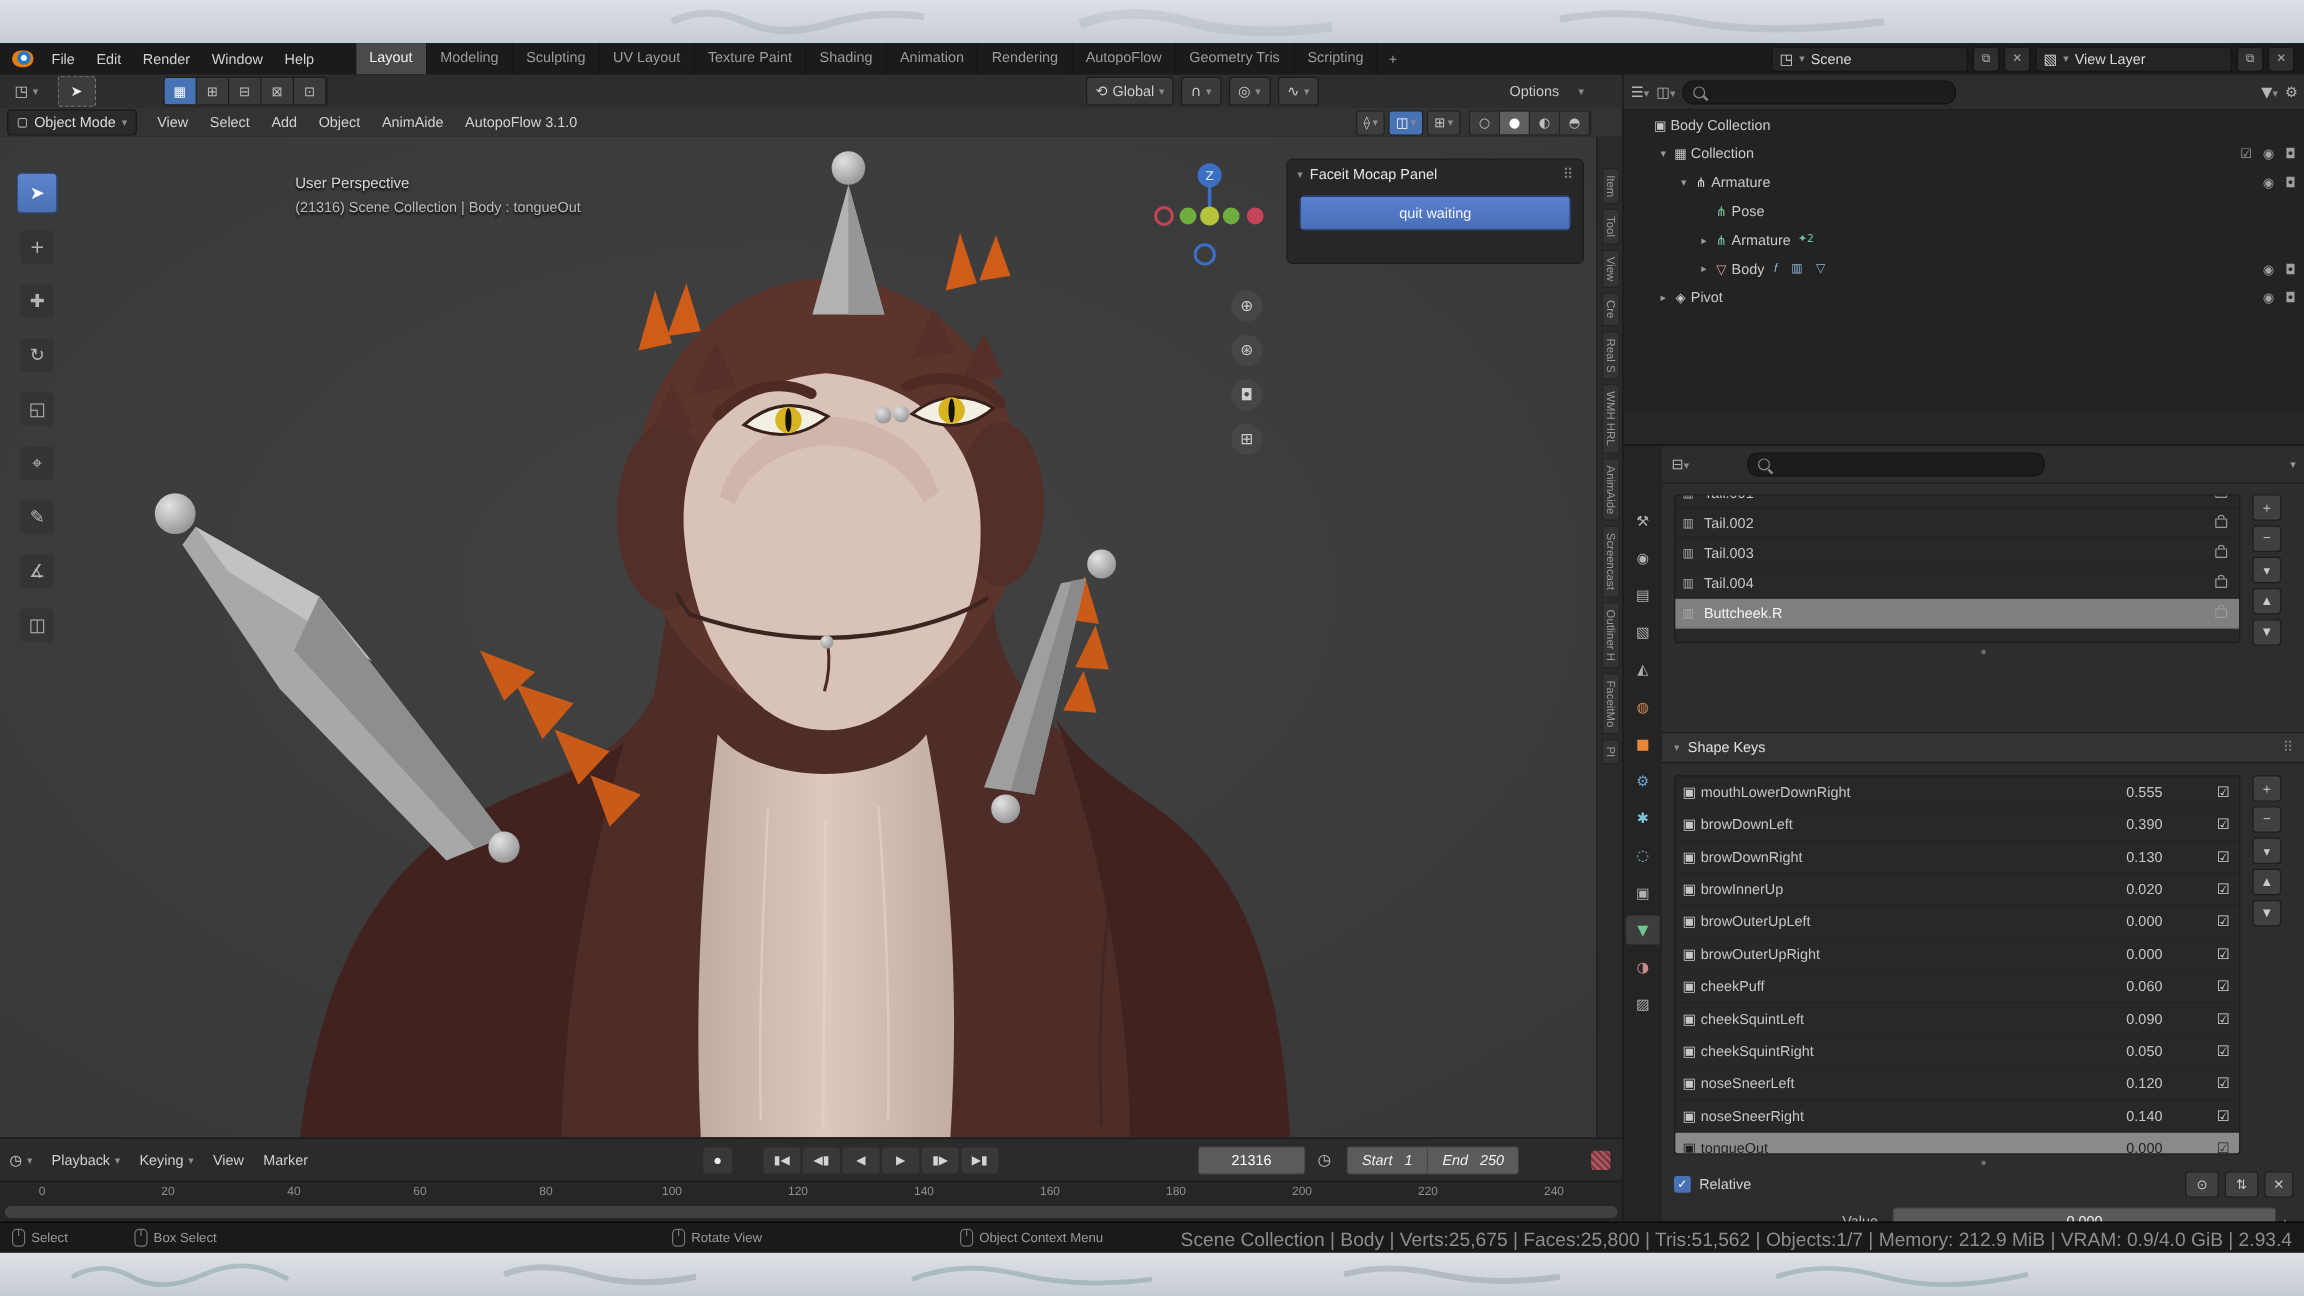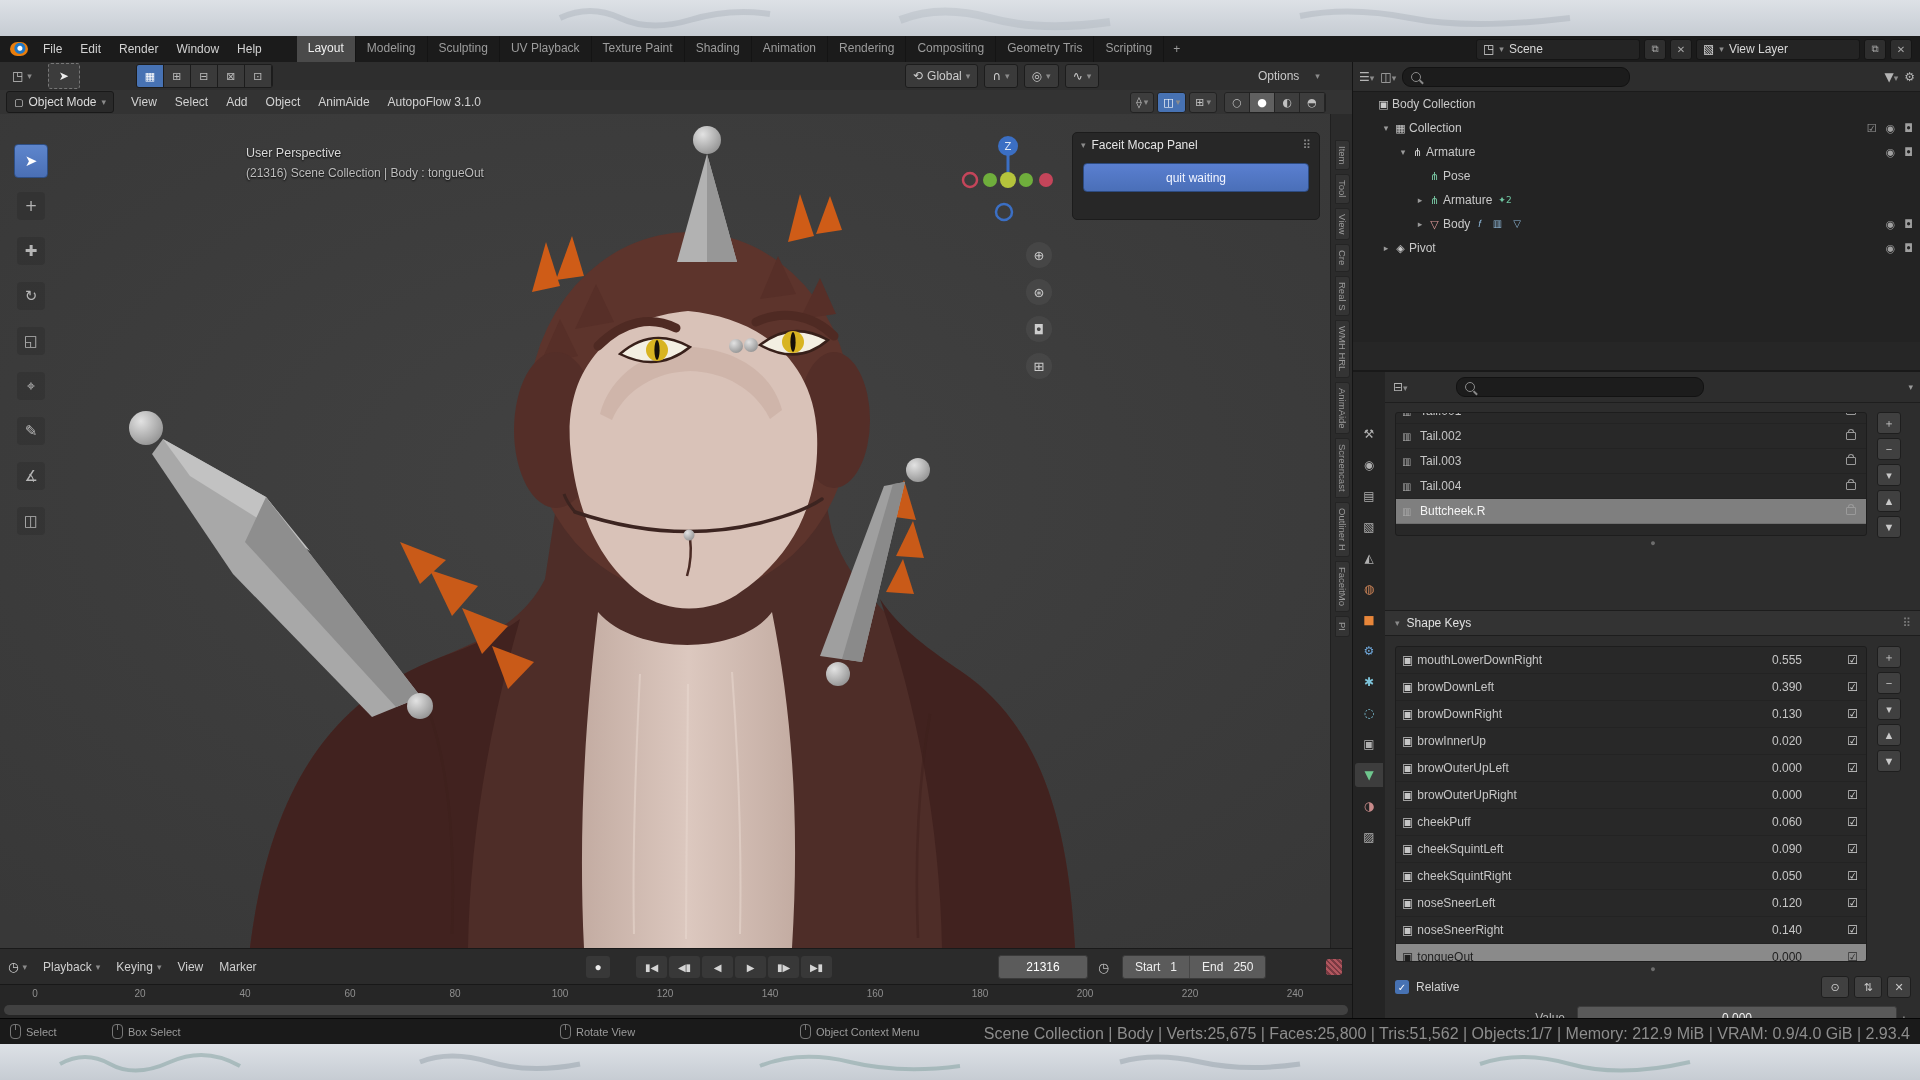--- a/index.html
+++ b/index.html
@@ -105,21 +105,21 @@
   .anim-dot{width:14px;height:22px;display:flex;align-items:center;justify-content:center;color:#9a9a9a;}
   
   #timeline{left:0;top:948px;width:1352px;height:36px;background:#2b2b2b;border-top:1px solid #1a1a1a;display:flex;align-items:center;}
   .tl-menu{padding:0 8px;color:#cfcfcf;display:flex;gap:4px;align-items:center;}
   #transport{position:absolute;left:636px;display:flex;gap:2px;align-items:center;}
   .tp-btn{min-width:25px;height:22px;display:flex;align-items:center;justify-content:center;color:#d4d4d4;font-size:10px;background:#383838;border-radius:3px;padding:0 3px;}
   #record-btn{position:absolute;left:586px;width:24px;height:22px;display:flex;align-items:center;justify-content:center;background:#383838;border-radius:3px;color:#ececec;}
   #frame-field{position:absolute;left:998px;width:88px;height:22px;background:#5b5b5b;border:1px solid #3a3a3a;border-radius:3px;color:#fff;display:flex;align-items:center;justify-content:center;}
   #tl-clock{position:absolute;left:1098px;color:#bdbdbd;font-size:13px;}
   #startend{position:absolute;left:1122px;display:flex;height:22px;background:#5b5b5b;border:1px solid #3a3a3a;border-radius:3px;overflow:hidden;color:#efefef;}
-  .se-cell{display:flex;align-items:center;gap:10px;padding:0 12px;border-right:1px solid #474747;}
+  .se-cell{display:flex;align-items:center;gap:10px;padding:0 12px;border-right:1px solid #474747;font-style:italic;}
   #tl-red{position:absolute;left:1326px;width:16px;height:16px;border-radius:3px;background:repeating-linear-gradient(45deg,#b0565e 0 2px,#7a3a42 2px 4px);}
   #ruler{left:0;top:984px;width:1352px;height:34px;background:#262626;border-top:1px solid #181818;}
   .tick{position:absolute;top:3px;color:#8f8f8f;font-size:10px;transform:translateX(-50%);}
   #ruler-strip{position:absolute;left:4px;top:20px;width:1344px;height:10px;background:#414141;border-radius:5px;}
   
   #statusbar{left:0;top:1018px;width:1920px;height:26px;background:#1a1a1a;border-top:1px solid #060606;color:#999;}
   .hint{position:absolute;top:5px;display:flex;align-items:center;gap:5px;font-size:11px;color:#9a9a9a;}
   .imouse{display:inline-block;width:9px;height:13px;border:1px solid #777;border-radius:4px;position:relative;}
   .imouse::before{content:'';position:absolute;left:4px;top:0;width:1px;height:5px;background:#777;}
   #status-stats{position:absolute;right:10px;top:6px;font-size:16px;color:#8d8d8d;}
@@ -143,26 +143,26 @@
         <span class="menu-item">File</span>
         <span class="menu-item">Edit</span>
         <span class="menu-item">Render</span>
         <span class="menu-item">Window</span>
         <span class="menu-item">Help</span>
       </span>
     <span id="ws-tabs">
         <span class="ws-tab active">Layout</span>
         <span class="ws-tab">Modeling</span>
         <span class="ws-tab">Sculpting</span>
-        <span class="ws-tab">UV Playback</span>
+        <span class="ws-tab">UV Layout</span>
         <span class="ws-tab">Texture Paint</span>
         <span class="ws-tab">Shading</span>
         <span class="ws-tab">Animation</span>
         <span class="ws-tab">Rendering</span>
-        <span class="ws-tab">Compositing</span>
+        <span class="ws-tab">AutopoFlow</span>
         <span class="ws-tab">Geometry Tris</span>
         <span class="ws-tab">Scripting</span>
       </span>
     <span class="ws-add">+</span>
     <span id="topbar-right">
       <span class="id-field">
         <span class="glyph">◳</span>
           <span class="dd">▾</span>
         <span>Scene</span>
       </span>

